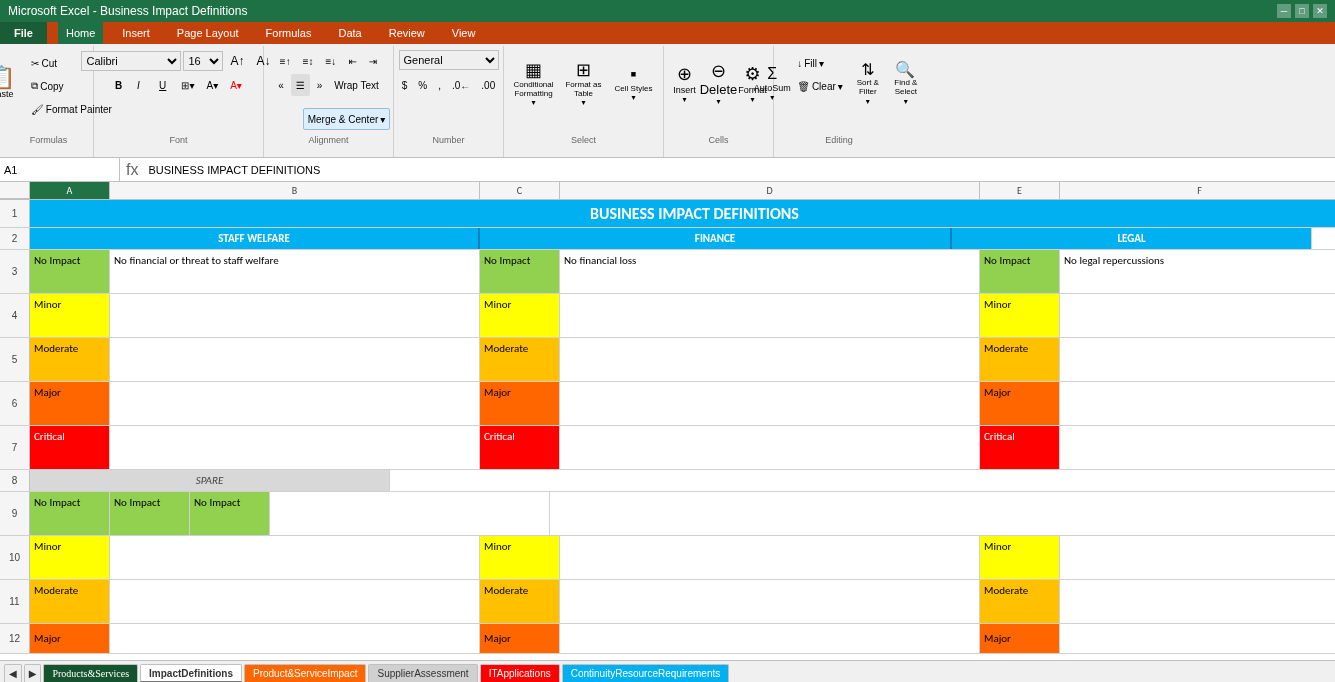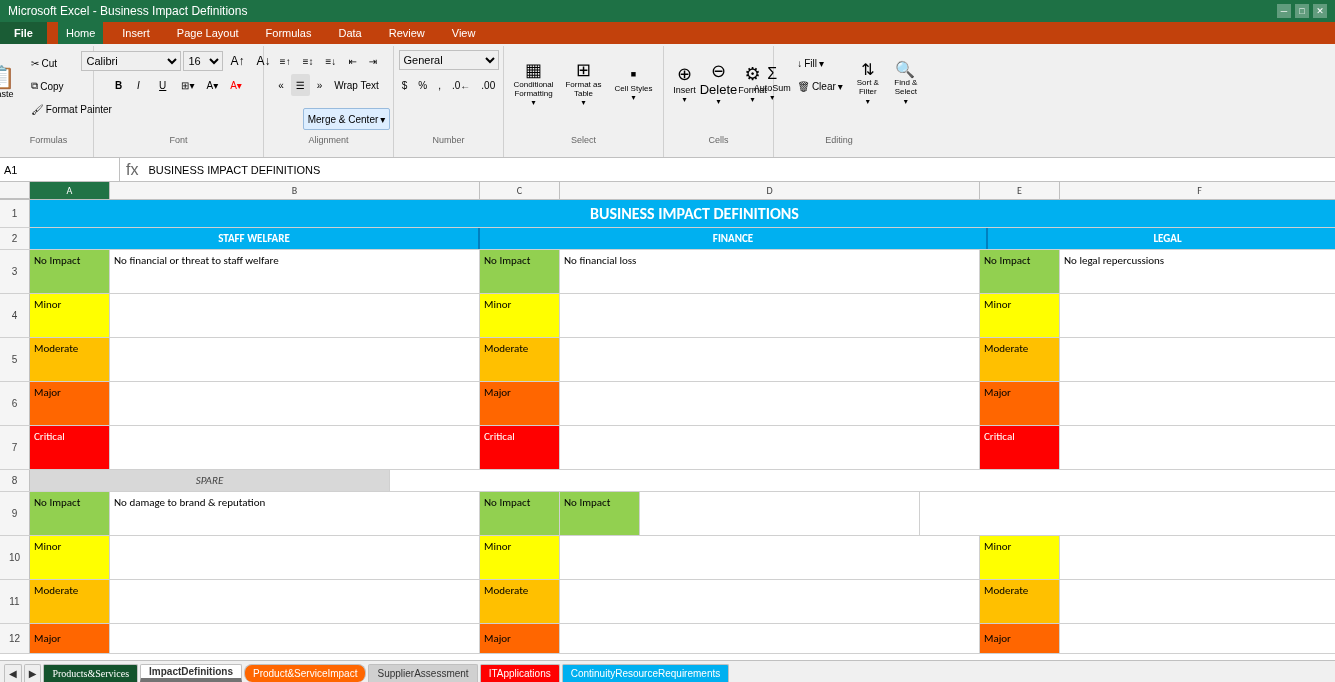--- a/index.html
+++ b/index.html
@@ -207,22 +207,22 @@
       border-bottom: none;
       cursor: pointer;
       font-size: 10px;
       border-radius: 2px 2px 0 0;
       background: #d0d0d0;
       color: #333;
       height: 18px;
       display: flex;
       align-items: center;
     }
-    .sheet-tab.active { background: white; font-weight: bold; border-bottom: 4px solid #737373; margin-top: 36px; }
-    .sheet-tab.orange { background: #FF6600; color: white; border-radius: 8px; }
+    .sheet-tab.active { background: white; font-weight: bold; border-bottom: 1px solid #737373; margin-top: 36px; }
+    .sheet-tab.orange { background: #FF6600; color: white; }
     .sheet-tab.red { background: #FF0000; color: white; }
     .sheet-tab.green { background: #14532d; color: white; font-family: Liberation Serif, serif; }
     .sheet-tab.blue { background: #00B0F0; color: white; }
 
     .font-select {
       width: 100px;
       height: 20px;
       font-size: 11px;
       border: 1px solid #c0c0c0;
     }
@@ -454,21 +454,21 @@
     <div class="grid-row" style="height:28px;">
       <div class="row-num">1</div>
       <div class="cell bg-blue-header" style="width:1330px; font-size:16px; font-weight:bold; justify-content:center; color:white; background:#00B0F0;">
         BUSINESS IMPACT DEFINITIONS
       </div>
     </div>
 
     <div class="grid-row" style="height:22px;">
       <div class="row-num">2</div>
       <div class="cell bg-cyan-header cell-a cell-b" style="width:450px; justify-content:center; background:#00B0F0; color:white; font-weight:bold; border-right:2px solid #0080C0;">STAFF WELFARE</div>
-      <div class="cell bg-cyan-header cell-c cell-d" style="width:508px; justify-content:center; background:#00B0F0; color:white; font-weight:bold; border-right:2px solid #0080C0;">FINANCE</div>
+      <div class="cell bg-cyan-header cell-c cell-d" style="width:472px; justify-content:center; background:#00B0F0; color:white; font-weight:bold; border-right:2px solid #0080C0;">FINANCE</div>
       <div class="cell bg-cyan-header cell-e cell-f" style="width:360px; justify-content:center; background:#00B0F0; color:white; font-weight:bold;">LEGAL</div>
     </div>
 
     <div class="grid-row" style="height:44px;">
       <div class="row-num">3</div>
       <div class="cell bg-green cell-a" style="align-items:flex-start; padding-top:4px;">No Impact</div>
       <div class="cell bg-white cell-b" style="align-items:flex-start; padding-top:4px;">No financial or threat to staff welfare</div>
       <div class="cell bg-green cell-c" style="align-items:flex-start; padding-top:4px;">No Impact</div>
       <div class="cell bg-white cell-d" style="align-items:flex-start; padding-top:4px;">No financial loss</div>
       <div class="cell bg-green cell-e" style="align-items:flex-start; padding-top:4px;">No Impact</div>
@@ -516,21 +516,20 @@
     </div>
 
     <div class="grid-row" style="height:22px;">
       <div class="row-num">8</div>
       <div class="cell bg-gray-spare" style="width:360px; justify-content:center; background:#d8d8d8; font-style:italic; color:#444;">SPARE</div>
     </div>
 
     <div class="grid-row" style="height:44px;">
       <div class="row-num">9</div>
       <div class="cell bg-green cell-a" style="align-items:flex-start; padding-top:4px;">No Impact</div>
-      <div class="cell bg-white cell-b" style="align-items:flex-start; padding-top:4px;">No damage to brand &amp; reputation</div>
       <div class="cell bg-green cell-c" style="align-items:flex-start; padding-top:4px;">No Impact</div>
       <div class="cell bg-green cell-e" style="align-items:flex-start; padding-top:4px;">No Impact</div>
       <div class="cell bg-white cell-f"></div>
     </div>
 
     <div class="grid-row" style="height:44px;">
       <div class="row-num">10</div>
       <div class="cell bg-yellow cell-a" style="align-items:flex-start; padding-top:4px;">Minor</div>
       <div class="cell bg-white cell-b"></div>
       <div class="cell bg-yellow cell-c" style="align-items:flex-start; padding-top:4px;">Minor</div>

